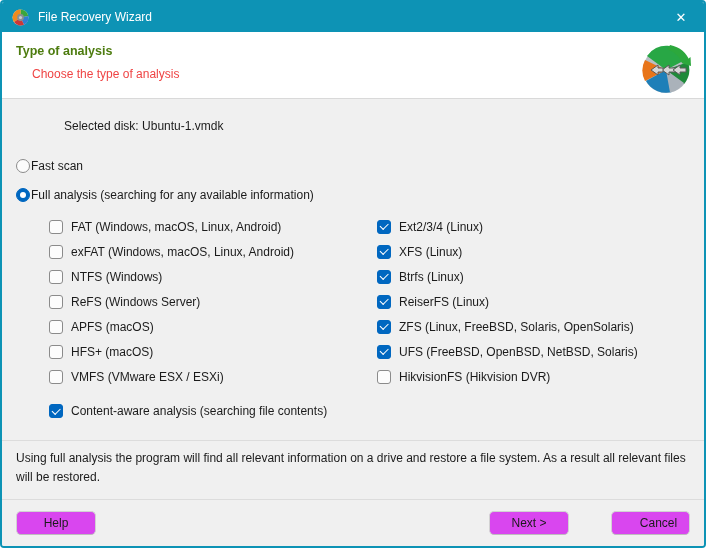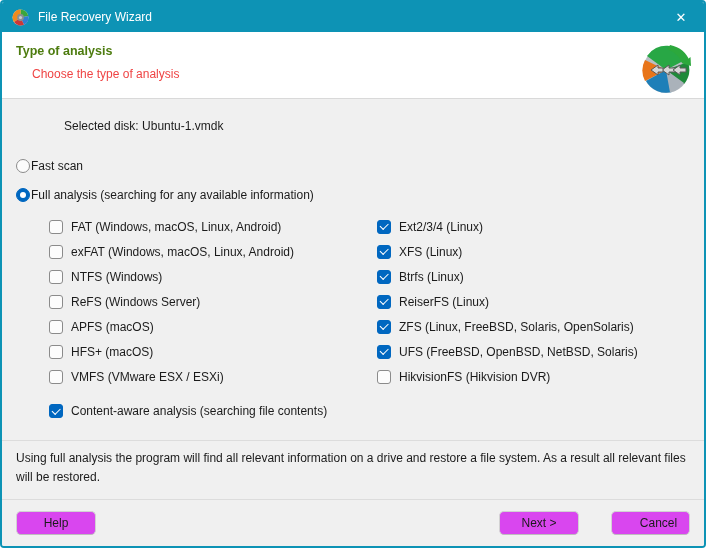--- a/index.html
+++ b/index.html
@@ -68,21 +68,21 @@
   .footer {
     flex:none; height:47px; border-top:1px solid #dcdcdc; background:var(--body-bg);
     display:flex; align-items:center; padding:0 14px;
   }
   .btn {
     width:80px; height:24px; font-family:"Liberation Sans", sans-serif; font-size:12px;
     color:#1b1b1b; background:#d946ef; border:1px solid #d2d2d2;
     border-bottom-color:#bdbdbd; border-radius:5px; cursor:default;
   }
   .btn-next { margin-left:auto; }
-  .btn-cancel { margin-left:32px; width:79px;padding-left:16px; }
+  .btn-cancel { margin-left:42px; width:79px;padding-left:16px; }
 </style>
 </head>
 <body>
 
 <div class="window">
 
   <div class="titlebar">
     <svg class="app-icon" viewBox="0 0 17 17">
       <circle cx="8.5" cy="8.5" r="8" fill="#d9d9d9"></circle>
       <path d="M8.5 8.5 L8.5 .5 A8 8 0 0 1 16.3 7 Z" fill="#3aa63c"></path>

